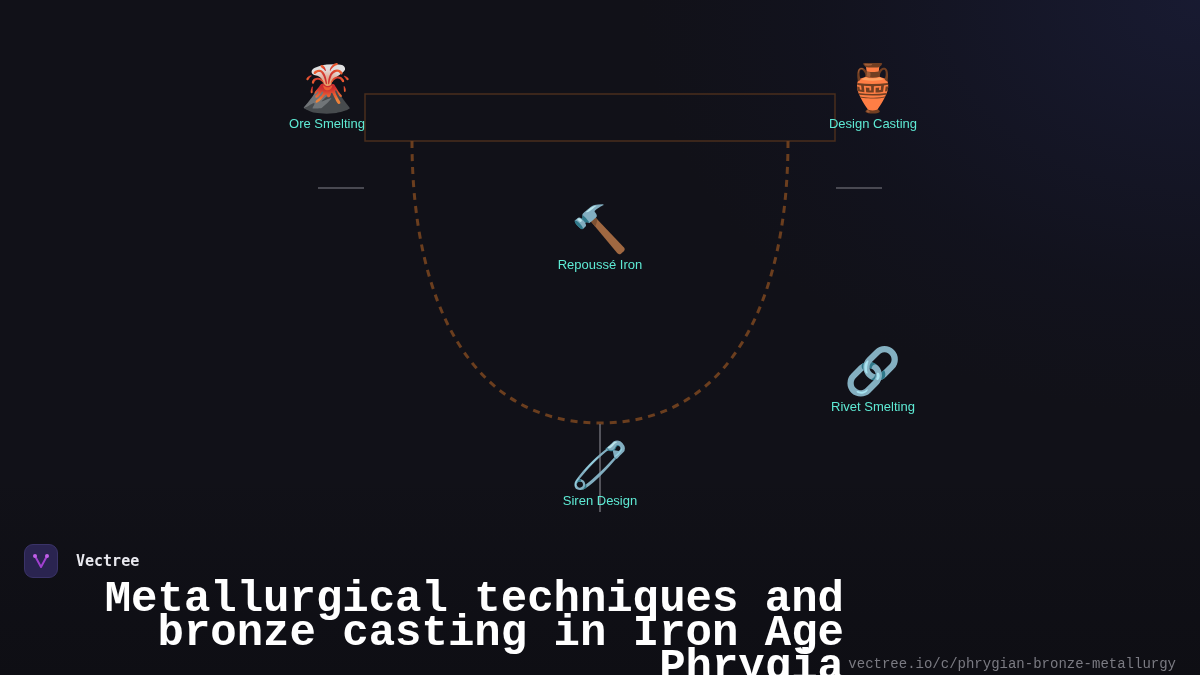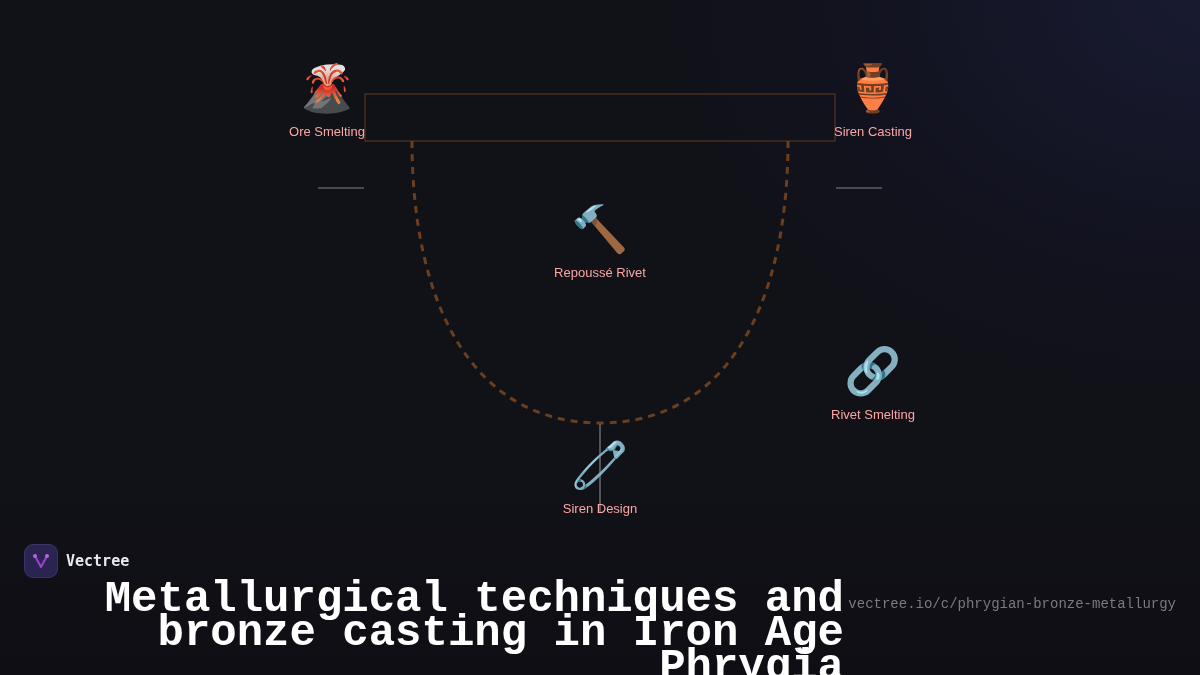--- a/index.html
+++ b/index.html
@@ -19,40 +19,40 @@
   .node {
     position:absolute; transform:translateX(-50%);
     display:flex; flex-direction:column; align-items:center;
     width:160px;
   }
   .node .icon {
     font-size:46px; line-height:56px; height:56px;
     font-family:"DejaVu Sans", sans-serif;
   }
   .node .label {
-    margin-top:8px; font-size:13px; color:#fca5a5; white-space:nowrap;
+    font-size:13px; color:#5eead4; white-space:nowrap;
   }
   .brand {
-    position:absolute; left:24px; top:544px; display:flex; align-items:center; gap:8px;
+    position:absolute; left:24px; top:544px; display:flex; align-items:center; gap:18px;
   }
   .brand-logo {
     width:34px; height:34px; border-radius:9px; background:#2a2450;
     border:1px solid #3a3368; box-sizing:border-box;
     display:flex; align-items:center; justify-content:center;
   }
   .brand-name {
     font-family:"DejaVu Sans Mono", monospace; font-weight:bold; font-size:15px; color:#e8e8ee;
   }
   .title {
     position:absolute; left:24px; top:582px; width:820px;
     font-family:"Liberation Mono", monospace; font-weight:bold;
     font-size:44px; line-height:34px; color:#ffffff; letter-spacing:0px;text-align:right;
   }
   .url {
-    position:absolute; right:24px; top:596px;
+    position:absolute; right:24px; top:656px;
     font-family:"Liberation Mono", monospace; font-size:14px; color:#7a7a82;
   }
 </style>
 </head>
 <body>
 
 <div class="bg-glow"></div>
 
 <svg class="edges" width="1200" height="675">
   <rect x="365" y="94" width="470" height="47" fill="none" stroke="#4a2e1c" stroke-width="1.5"></rect>
@@ -61,25 +61,25 @@
   <path d="M412 141 C 412 300, 470 423, 600 423 C 730 423, 788 300, 788 141" fill="none" stroke="#6b3e1e" stroke-width="3" stroke-dasharray="7 6"></path>
   <line x1="600" y1="424" x2="600" y2="512" stroke="#6a6a72" stroke-width="1.5"></line>
 </svg>
 
 <div class="node" style="left:327px; top:60px;">
   <div class="icon">🌋</div>
   <div class="label">Ore Smelting</div>
 </div>
 <div class="node" style="left:873px; top:60px;">
   <div class="icon">🏺</div>
-  <div class="label">Siren Casting</div>
+  <div class="label">Design Casting</div>
 </div>
 <div class="node" style="left:600px; top:201px;">
   <div class="icon">🔨</div>
-  <div class="label">Repoussé Rivet</div>
+  <div class="label">Repoussé Iron</div>
 </div>
 <div class="node" style="left:873px; top:343px;">
   <div class="icon">🔗</div>
   <div class="label">Rivet Smelting</div>
 </div>
 <div class="node" style="left:600px; top:437px;">
   <div class="icon">🧷</div>
   <div class="label">Siren Design</div>
 </div>
 

